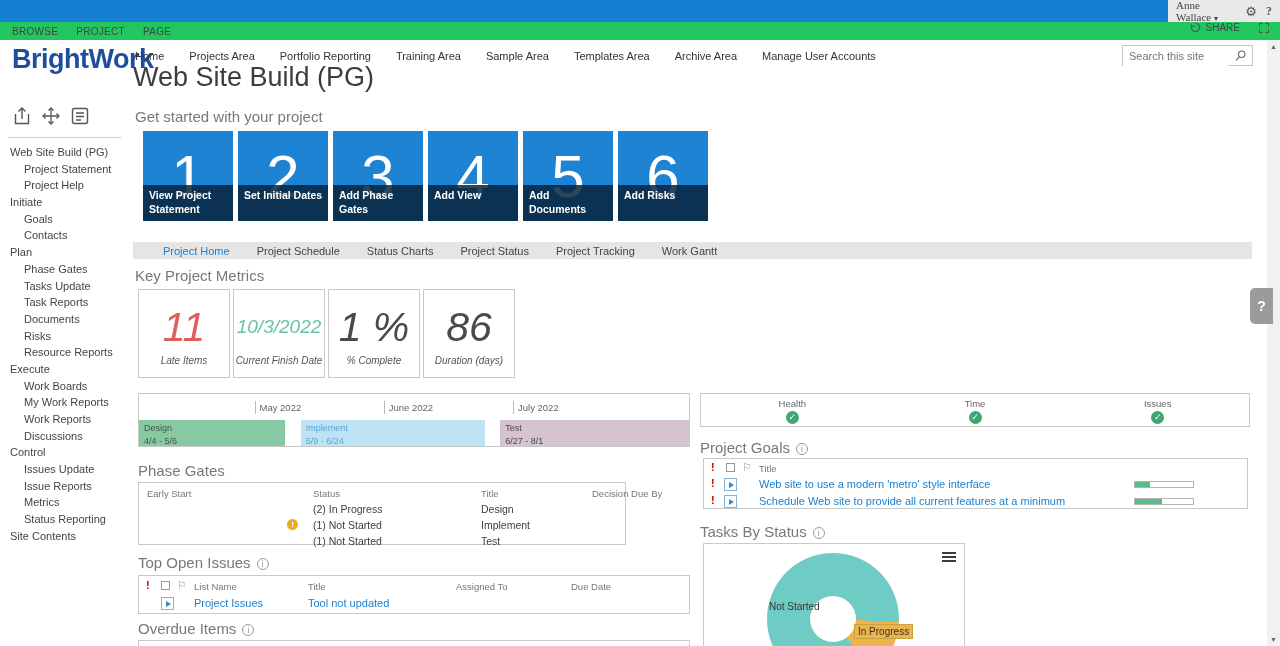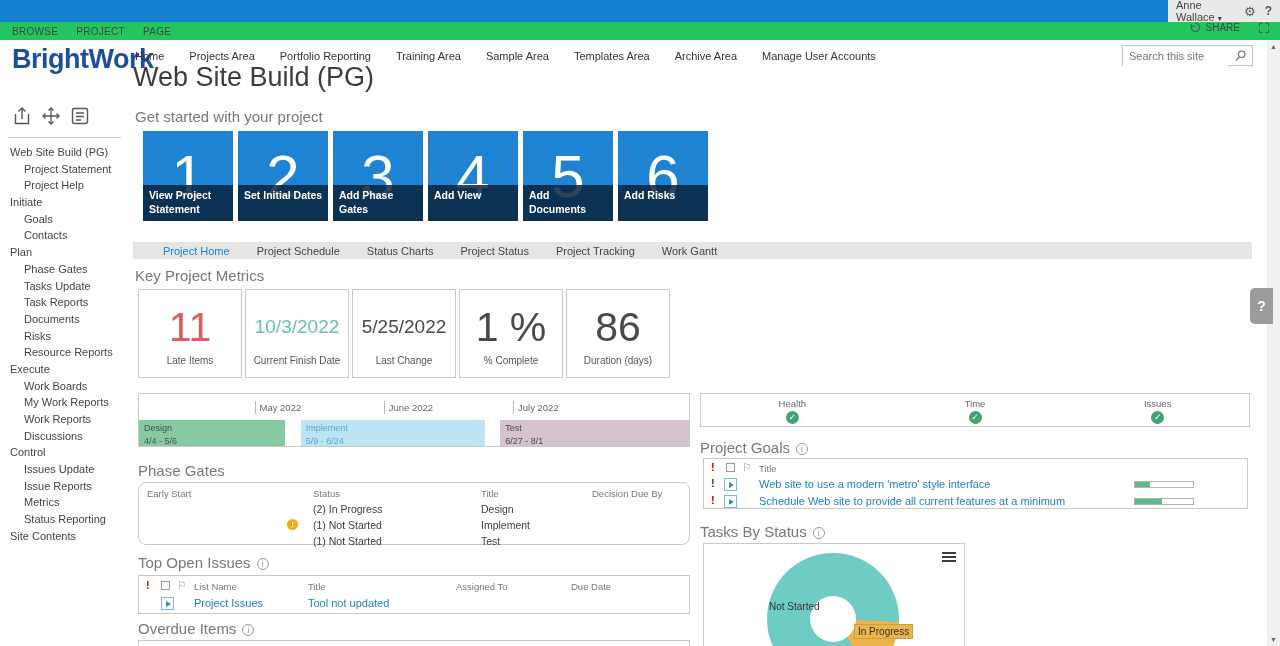--- a/index.html
+++ b/index.html
@@ -3,21 +3,21 @@
 <meta charset="utf-8">
 <style>
   * { box-sizing: border-box; margin: 0; padding: 0; }
   html,body { width:1280px; height:646px; overflow:hidden; background:#fff;
     font-family:"Liberation Sans","DejaVu Sans",sans-serif; color:#444; }
   .abs { position:absolute; }
 
   
   .suite-bar { position:absolute; left:0; top:0; width:1280px; height:22px; background:#1580d2; }
   .suite-right { position:absolute; right:0; top:0; width:112px; height:22px; background:#e9e9e9;
-    display:flex; align-items:center; gap:9px; padding:0 8px; font-size:11px; color:#444; }
+    display:flex; align-items:center; gap:9px; padding:0 8px; font-size:11px; color:#444;font-family:Liberation Serif, serif; }
   .suite-right .uicon { font-size:13px; color:#555; line-height:1; }
 
   
   .ribbon { position:absolute; left:0; top:22px; width:1280px; height:18px; background:#22c55e;
     display:flex; align-items:center; font-size:10px; color:#444; }
   .ribbon-tabs { display:flex; gap:18px; padding-left:12px; letter-spacing:.3px; }
   .ribbon-right { position:absolute; right:10px; top:0; height:18px; display:flex; gap:5px; }
   .ribbon-right .spc { width:8px; }
 
   
@@ -54,21 +54,21 @@
   .tile-label { padding:4px 4px 0 6px; font-size:10.5px; font-weight:600; color:#fff; line-height:1.3; }
 
   
   .tabstrip { position:absolute; left:133px; top:242px; width:1119px; height:17px; background:#e5e5e5;
     display:flex; align-items:center; gap:27px; padding-left:30px; font-size:11px; color:#444; }
   .tabstrip span { cursor:pointer; white-space:nowrap; }
   .tabstrip .active { color:#1a82d2; }
 
   
   .cards { position:absolute; left:138px; top:289px; display:flex; gap:3px; }
-  .card { position:relative; width:104px; height:89px; border:1px solid #c9c9c9; background:#fff; }
+  .card { position:relative; width:92px; height:89px; border:1px solid #c9c9c9; background:#fff;font-style:italic; }
   .card-val { position:absolute; left:0; top:12px; width:100%; height:50px; display:flex; align-items:center;
     justify-content:center; font-weight:300; white-space:nowrap; }
   .card-val.lg { font-size:41px; }
   .card-val.sm { font-size:19px; }
   .card-label { position:absolute; left:0; bottom:11px; width:100%; text-align:center; font-size:10px; color:#555; }
 
   
   .gantt { position:absolute; left:138px; top:393px; width:552px; height:54px; border:1px solid #c9c9c9; background:#fff; }
   .g-month { position:absolute; top:7px; height:13px; border-left:1px solid #bbb; padding-left:4px;
     font-size:9.5px; color:#666; line-height:13px; }
@@ -266,24 +266,20 @@
 <div class="cards">
   <div class="card">
     <div class="card-val lg" style="color: rgb(221, 95, 91);">11</div>
     <div class="card-label">Late Items</div>
   </div>
   <div class="card">
     <div class="card-val sm" style="color: rgb(104, 196, 161);">10/3/2022</div>
     <div class="card-label">Current Finish Date</div>
   </div>
   <div class="card">
-    <div class="card-val sm" style="color: rgb(74, 74, 74);">5/25/2022</div>
-    <div class="card-label">Last Change</div>
-  </div>
-  <div class="card">
     <div class="card-val lg" style="color: rgb(74, 74, 74);">1 %</div>
     <div class="card-label">% Complete</div>
   </div>
   <div class="card">
     <div class="card-val lg" style="color: rgb(74, 74, 74);">86</div>
     <div class="card-label">Duration (days)</div>
   </div>
 </div>
 
 <div class="gantt">
@@ -345,21 +341,21 @@
         <i></i>
       </span>
     <span class="lnk abs" style="left:55px; top:2px;">Schedule Web site to provide all current features at a minimum</span>
     <span class="progress" style="top:5px;">
         <i style="width: 47%;"></i>
       </span>
   </div>
 </div>
 
 <div class="h-gray abs" style="left:138px; top:462px;">Phase Gates</div>
-<div class="listbox" style="left:138px; top:482px; width:552px; height:63px;border-radius:8px;">
+<div class="listbox" style="left:138px; top:482px; width:488px; height:63px;">
   <div class="t-row" style="height:18px;">
     <span class="hdr-txt abs" style="left:8px; top:5px;">Early Start</span>
     <span class="hdr-txt abs" style="left:174px; top:5px;">Status</span>
     <span class="hdr-txt abs" style="left:342px; top:5px;">Title</span>
     <span class="hdr-txt abs" style="left:453px; top:5px;">Decision Due By</span>
   </div>
   <div class="t-row" style="height:16px;">
     <span class="cell-txt abs" style="left:174px; top:2px;">(2) In Progress</span>
     <span class="cell-txt abs" style="left:342px; top:2px;">Design</span>
   </div>

